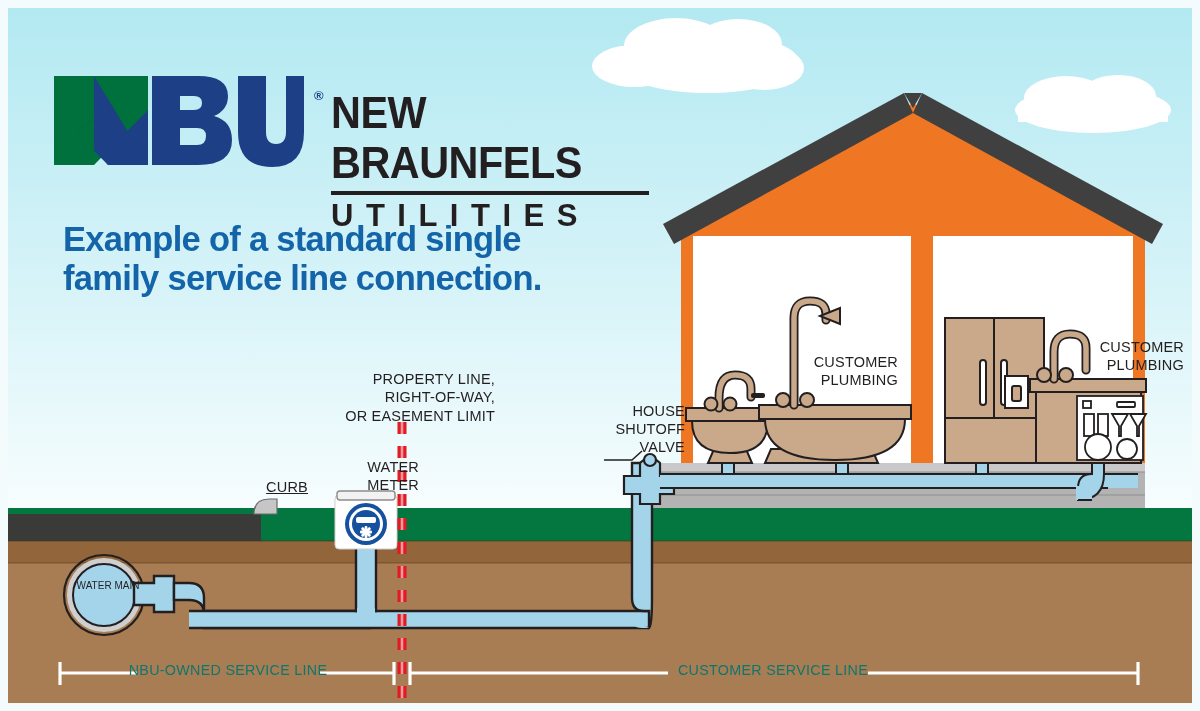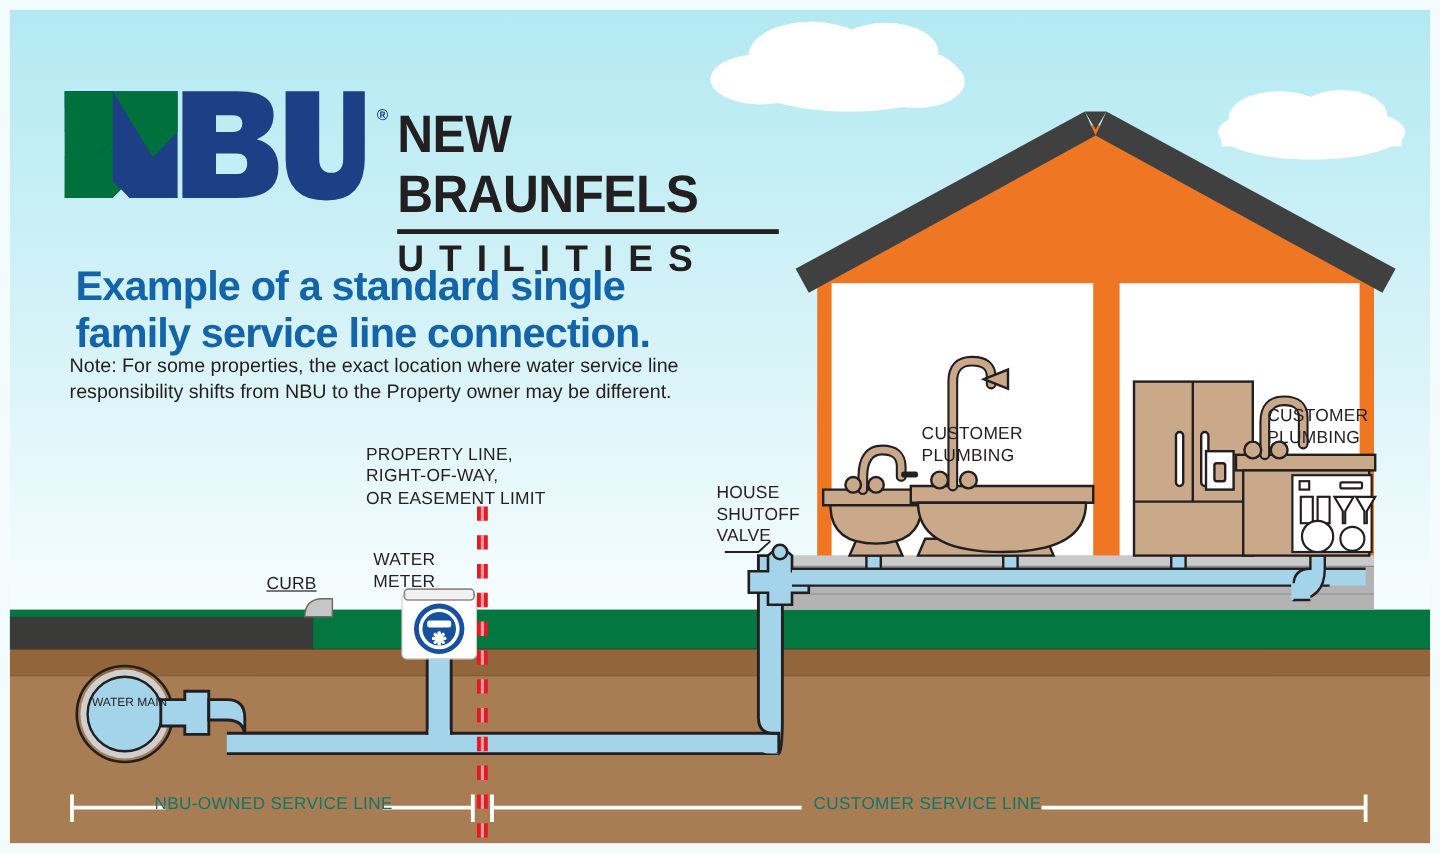--- a/index.html
+++ b/index.html
@@ -92,21 +92,21 @@
     width: 575px;
     font-size: 16.4px;
     color: #231f20;
     line-height: 1.33;
     white-space: normal;
   }
   
   .diag-label {
     font-size: 14.5px;
     color: #231f20;
-    text-align: left;
+    text-align: right;
     letter-spacing: 0.2px;
     line-height: 1.26;
   }
   #label-property {
     left: 297px; top: 362px; width: 190px;
   }
   #label-meter {
     left: 303px; top: 450px; width: 108px;
   }
   #label-curb {
@@ -372,21 +372,20 @@
       <span id="logo-reg">®</span>
       <div id="logo-words">
         <div class="logo-line1">NEW BRAUNFELS</div>
         <div class="logo-rule"></div>
         <div class="logo-line2">UTILITIES</div>
       </div>
     </div>
 
     <div class="txt" id="headline">Example of a standard single
 family service line connection.</div>
-    <div class="txt" id="note">Note: For some properties, the exact location where water service line responsibility shifts from NBU to the Property owner may be different.</div>
 
     <div class="txt diag-label" id="label-meter">WATER
 METER</div>
     <div class="txt diag-label" id="label-property">PROPERTY LINE,
 RIGHT-OF-WAY,
 OR EASEMENT LIMIT</div>
     <div class="txt diag-label" id="label-curb">CURB</div>
     <div class="txt diag-label" id="label-shutoff">HOUSE
 SHUTOFF
 VALVE</div>

